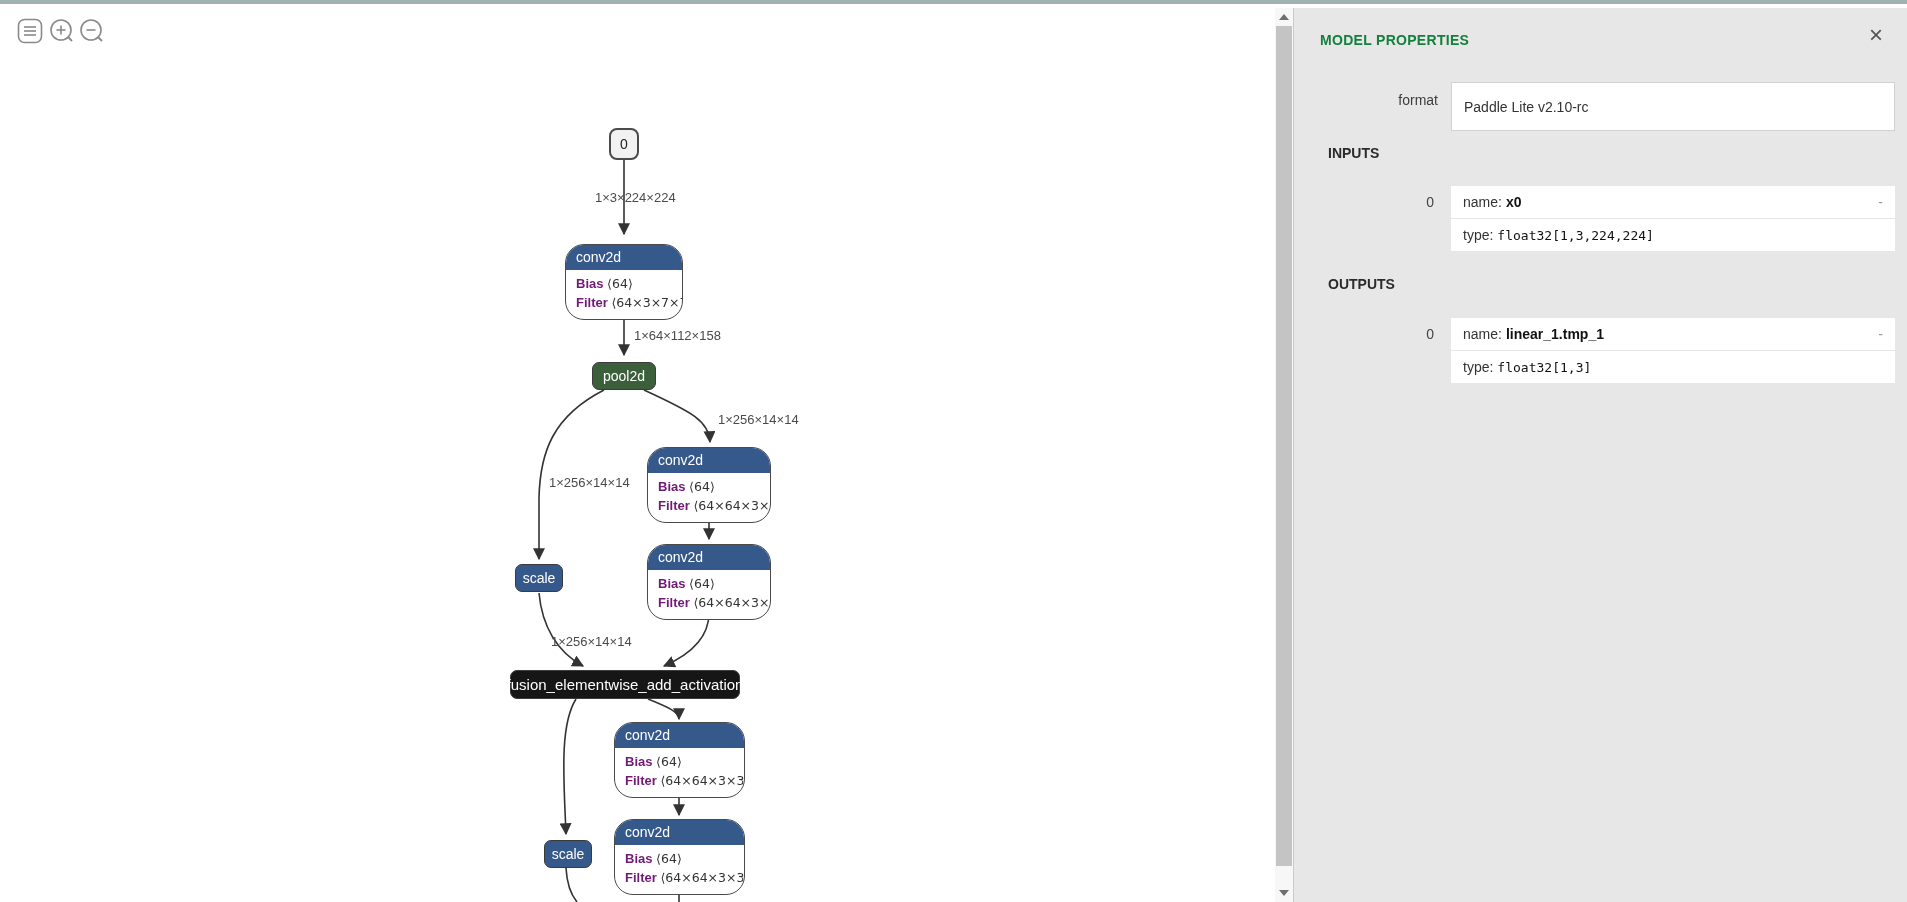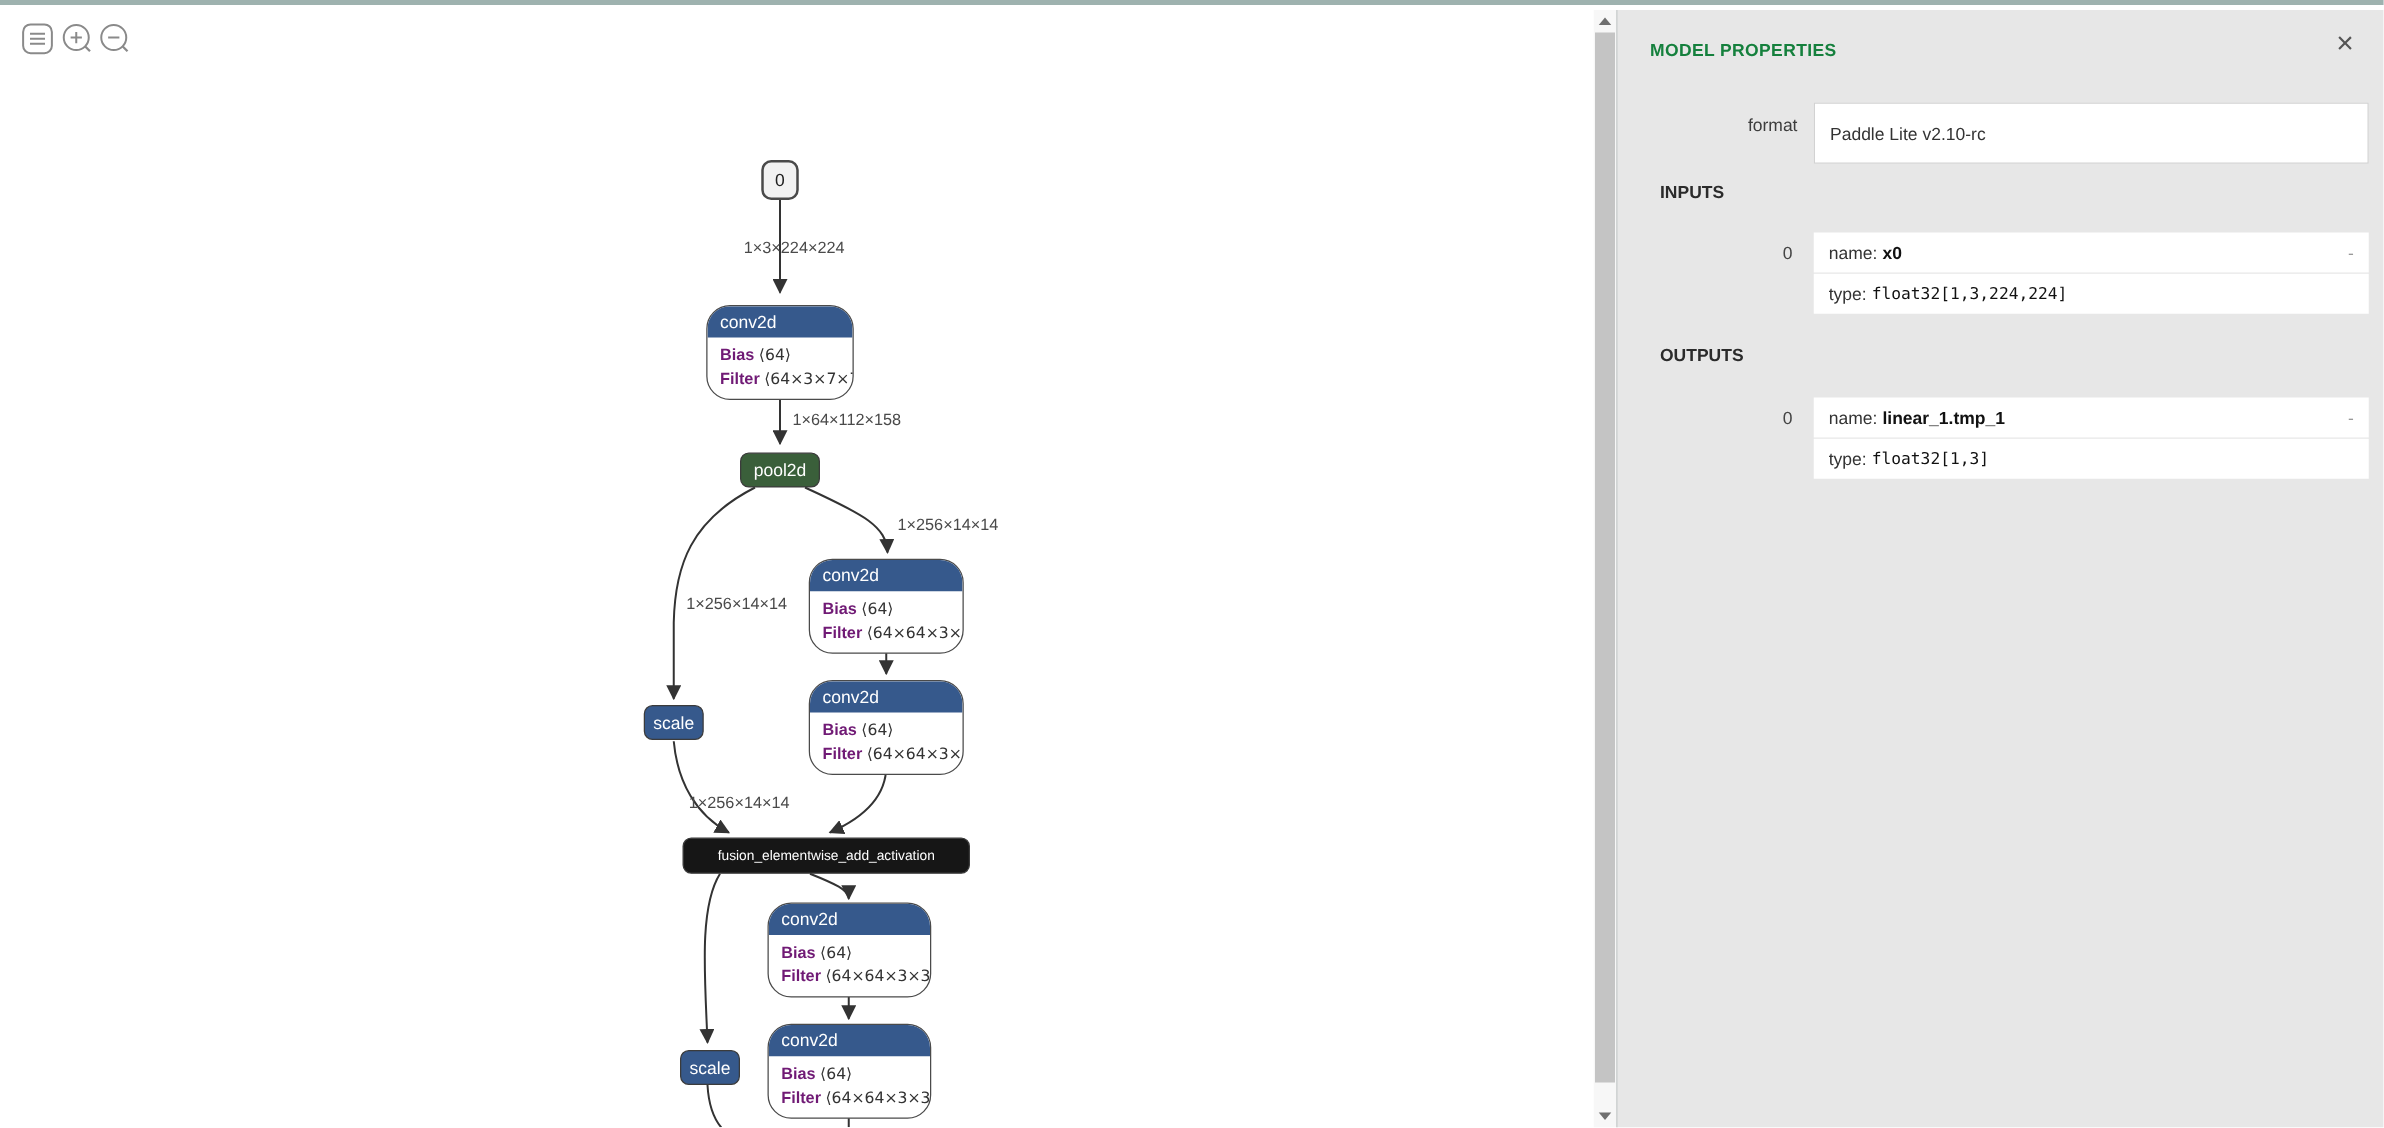--- a/index.html
+++ b/index.html
@@ -19,21 +19,21 @@
         overflow:hidden;box-sizing:border-box;}
   .node-header{color:#fff;font-size:14px;padding:4px 10px 5px;background:var(--node-blue,#36598c);}
   .node-body{padding:4px 10px 7px;}
   .attr{font-size:13px;line-height:19px;color:#222;white-space:nowrap;}
   .attr-name{font-weight:bold;color:#701a75;}
   .attr-val{font-family:"DejaVu Sans",sans-serif;font-size:12.5px;color:#333;}
   .pill{position:absolute;color:#fff;border:1px solid #3b3b3b;border-radius:7px;
         display:flex;align-items:center;justify-content:center;font-size:14px;box-sizing:border-box;}
   .pill.green{background:var(--node-green,#3a5f3a);}
   .pill.blue{background:var(--node-blue,#36598c);}
-  .pill.black{background:var(--node-black,#161616);font-size:11px;margin-left:36px;}
+  .pill.black{background:var(--node-black,#161616);font-size:15px;}
   .io-node{position:absolute;background:#f2f2f2;border:2px solid #4a4a4a;border-radius:8px;
         display:flex;align-items:center;justify-content:center;font-size:14px;color:#222;box-sizing:border-box;}
   .edge-label{position:absolute;font-size:13px;color:#4a4a4a;white-space:nowrap;}
 
   
   #vscrollbar{position:absolute;left:1275px;top:4px;width:18px;height:898px;background:#f7f7f7;}
   .sb-arrow{position:absolute;left:0;width:18px;height:17px;display:flex;align-items:center;justify-content:center;cursor:pointer;}
   .sb-arrow .tri-up{width:0;height:0;border-left:5px solid transparent;border-right:5px solid transparent;border-bottom:6px solid #6f6f6f;}
   .sb-arrow .tri-down{width:0;height:0;border-left:5px solid transparent;border-right:5px solid transparent;border-top:6px solid #6f6f6f;}
   #sb-thumb{position:absolute;left:1px;top:18px;width:16px;height:840px;background:#c4c4c4;cursor:pointer;}

